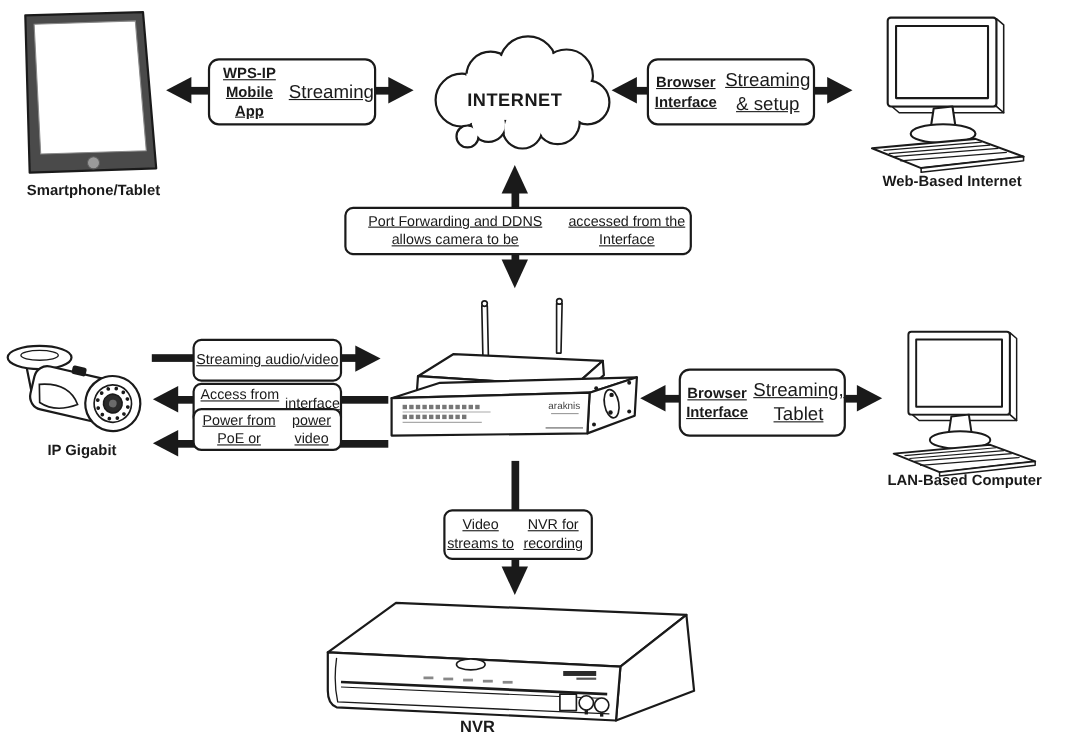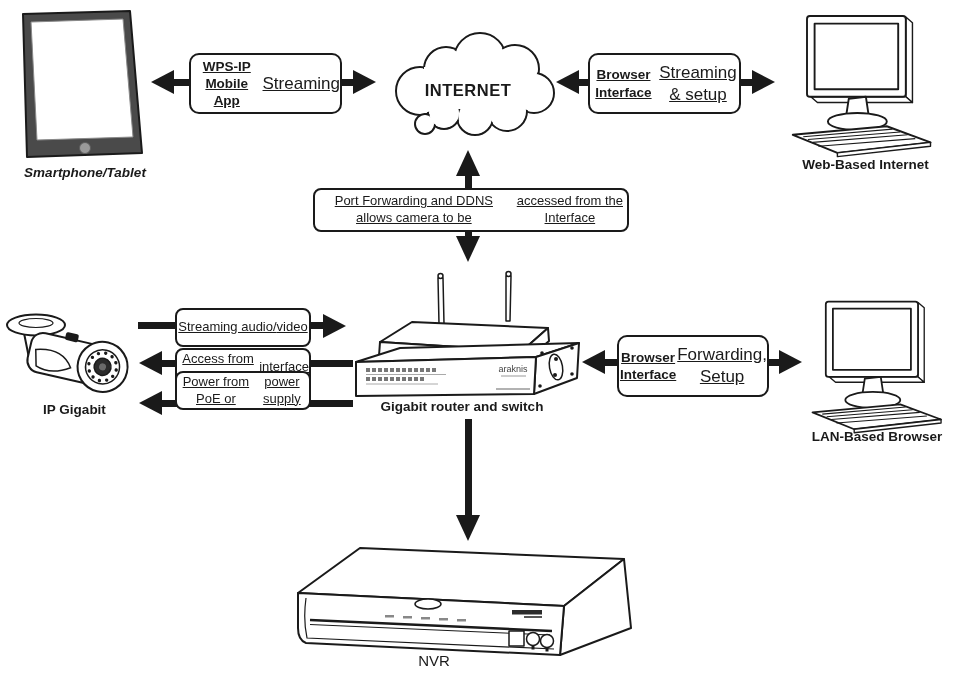--- a/index.html
+++ b/index.html
@@ -17,21 +17,21 @@
   
   .lblbox{position:absolute;background:#fff;border:2.5px solid #1a1a1a;border-radius:10px;
           display:flex;flex-direction:row;align-items:center;justify-content:center;
           text-align:center;z-index:2;line-height:1.28;text-decoration:underline;}
   .lblbox .t{font-weight:bold;font-size:13.5px;}
   .lblbox .s{font-size:17px;}
   .lblbox.thin{border-width:2px;border-radius:8px;}
   .lblbox.thin .s{font-size:13px;}
 
   .devlabel{position:absolute;text-align:center;font-weight:bold;font-size:13.5px;z-index:2;white-space:nowrap;}
-  .devlabel.normal{font-weight:normal;font-size:15px;}
+  .devlabel.normal{font-weight:bold;font-size:15px;}
 
   svg{position:absolute;z-index:1;overflow:visible;}
   .ln{fill:#ffffff;stroke:#1a1a1a;stroke-width:2;stroke-linejoin:round;}
   .ln15{fill:#ffffff;stroke:#1a1a1a;stroke-width:1.5;stroke-linejoin:round;}
   .ln1{fill:none;stroke:#1a1a1a;stroke-width:1.2;}
   .dk{fill:#1a1a1a;stroke:none;}
 </style>
 </head>
 <body>
 
@@ -262,29 +262,32 @@
     <span class="s">video</span>
   </div>
 
   <div class="lblbox thin" style="left:175px;top:348px;width:132px;height:35px;">
     <span class="s">Access from IP</span>
     <span class="s">interface</span>
   </div>
 
   <div class="lblbox thin" style="left:175px;top:371px;width:132px;height:35px;">
     <span class="s">Power from PoE or</span>
-    <span class="s">power supply</span>
+    <span class="s">power video</span>
   </div>
 
   <div class="lblbox" style="left:617px;top:335px;width:148px;height:58px;">
     <span class="t">Browser Interface</span>
-    <span class="s">Forwarding, Setup</span>
-  </div>
-
-
-  <div class="devlabel" style="left:5px;top:165px;width:160px;font-style:italic;">Smartphone/Tablet</div>
+    <span class="s">Streaming, Tablet</span>
+  </div>
+
+  <div class="lblbox thin" style="left:403px;top:463px;width:132px;height:42px;">
+    <span class="s">Video streams to</span>
+    <span class="s">NVR for recording</span>
+  </div>
+
+  <div class="devlabel" style="left:5px;top:165px;width:160px;">Smartphone/Tablet</div>
   <div class="devlabel" style="left:783px;top:157px;width:165px;">Web-Based Internet</div>
   <div class="devlabel" style="left:12px;top:402px;width:125px;">IP Gigabit</div>
-  <div class="devlabel" style="left:362px;top:399px;width:200px;">Gigabit router and switch</div>
-  <div class="devlabel" style="left:792px;top:429px;width:170px;">LAN-Based Browser</div>
+  <div class="devlabel" style="left:792px;top:429px;width:170px;">LAN-Based Computer</div>
   <div class="devlabel normal" style="left:384px;top:652px;width:100px;">NVR</div>
 
 </div>
 
 </body></html>

